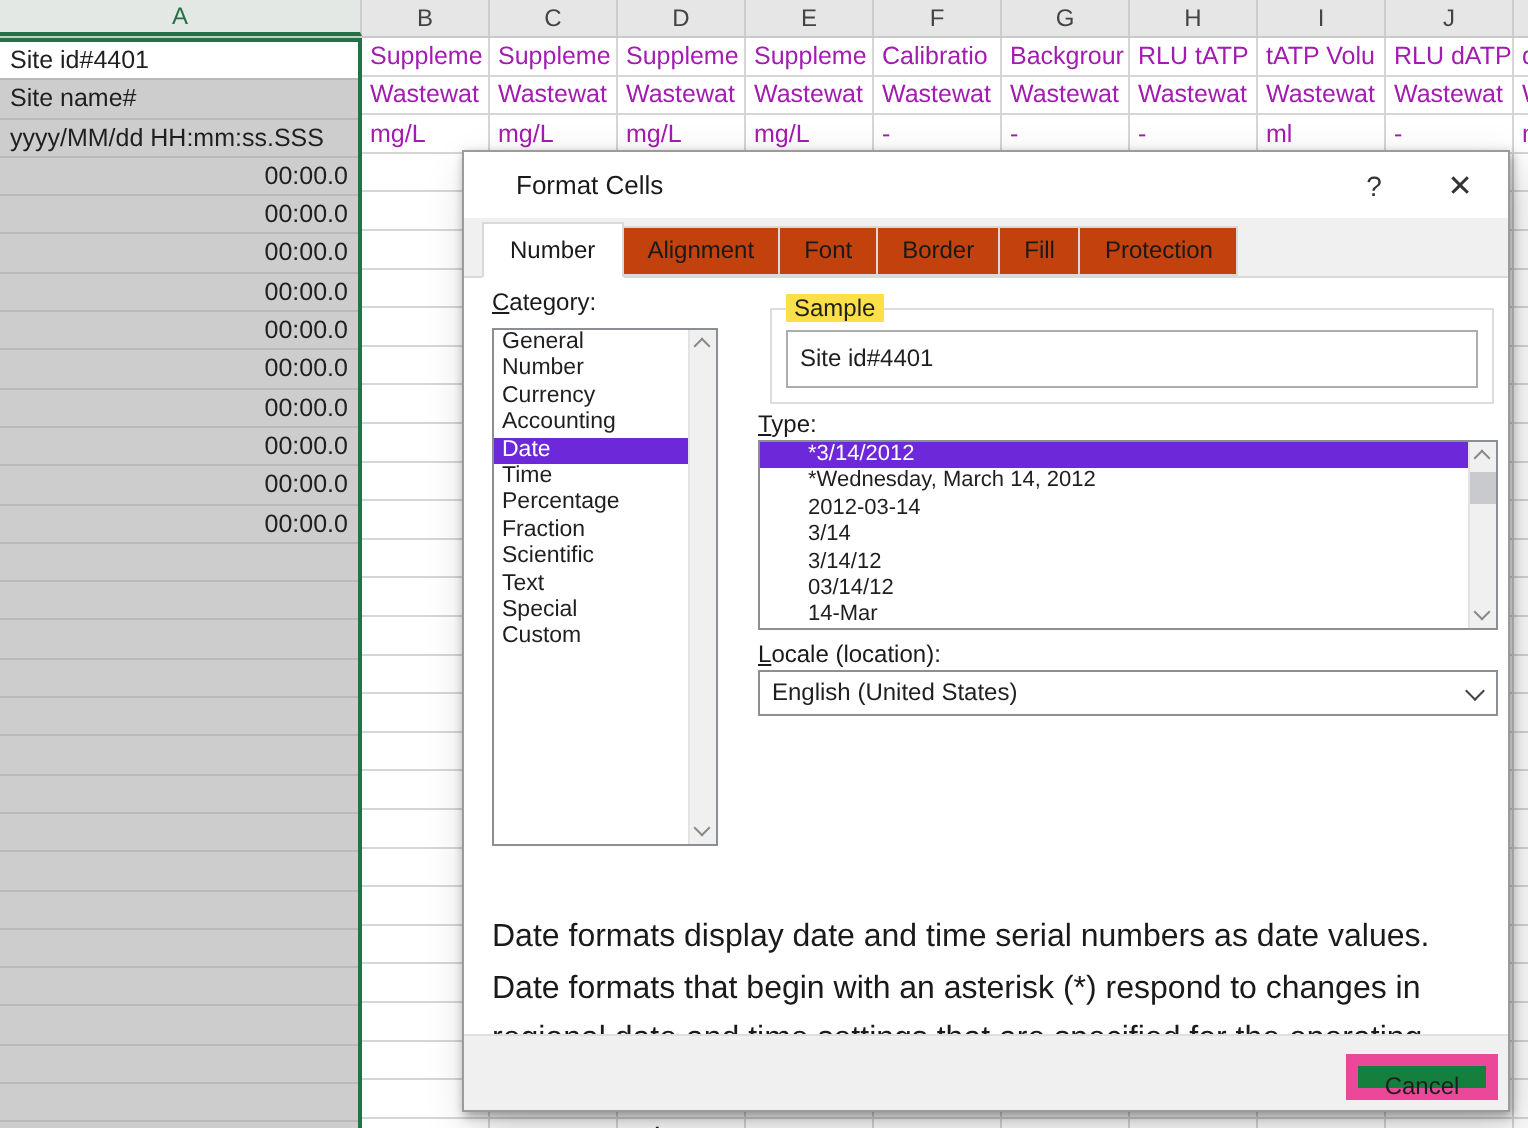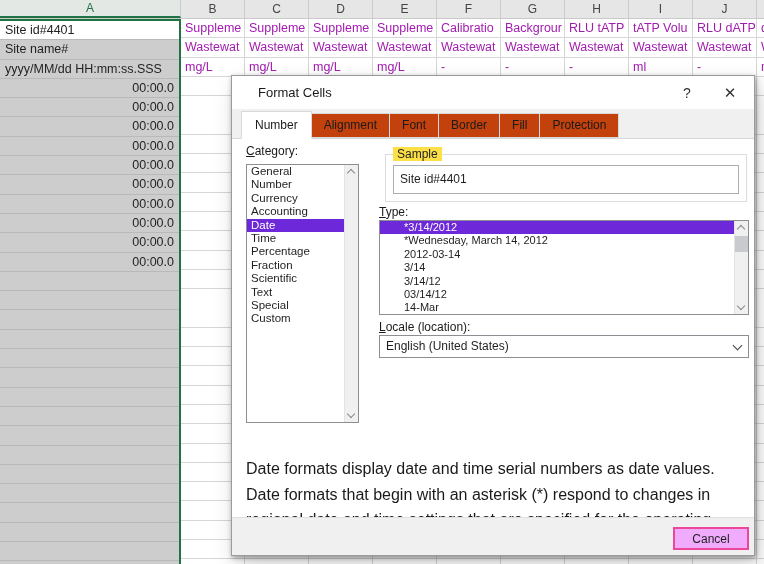--- a/index.html
+++ b/index.html
@@ -58,21 +58,21 @@
   .sample-box { position:absolute; left:7px; top:10px; right:7px; height:29px; border:1px solid #abadb3; background:#fff; line-height:27px; padding-left:6px; font-size:12px; }
 
   #type-list { left:147px; top:81px; width:370px; height:95px; }
   #type-list .list-item { height:13.4px; line-height:13.3px; font-size:11px;padding-left:24px; }
 
   .combo { position:absolute; left:147px; top:196px; width:370px; height:23px; background:#fff; border:1px solid #8b8f94; line-height:21px; padding-left:6px; font-size:12px; }
   .combo .chev-dd { position:absolute; right:7px; top:6px; width:7px; height:7px; border-left:1px solid #444; border-bottom:1px solid #444; transform:rotate(-45deg); }
 
   .desc { position:absolute; left:14px; top:317px; width:502px; font-size:16px; line-height:1.6; color:#1a1a1a; }
 
-  .btn { position:absolute; top:9px; width:76px; height:23px; text-align:center; line-height:21px; font-size:12px; background:#f0abfc; border:2px solid #ec4899; }
+  .btn { position:absolute; top:9px; width:76px; height:23px; text-align:center; line-height:21px; font-size:12px; background:#15803d; border:6px solid #ec4899; }
   #btn-ok { left:354px; background:#e5f1fb; border:1px solid #0078d7; }
   #btn-cancel { left:441px; }
 </style>
 </head>
 <body>
 
 <div id="screen">
 
   <div id="sheet">
     <div class="col-headers">

